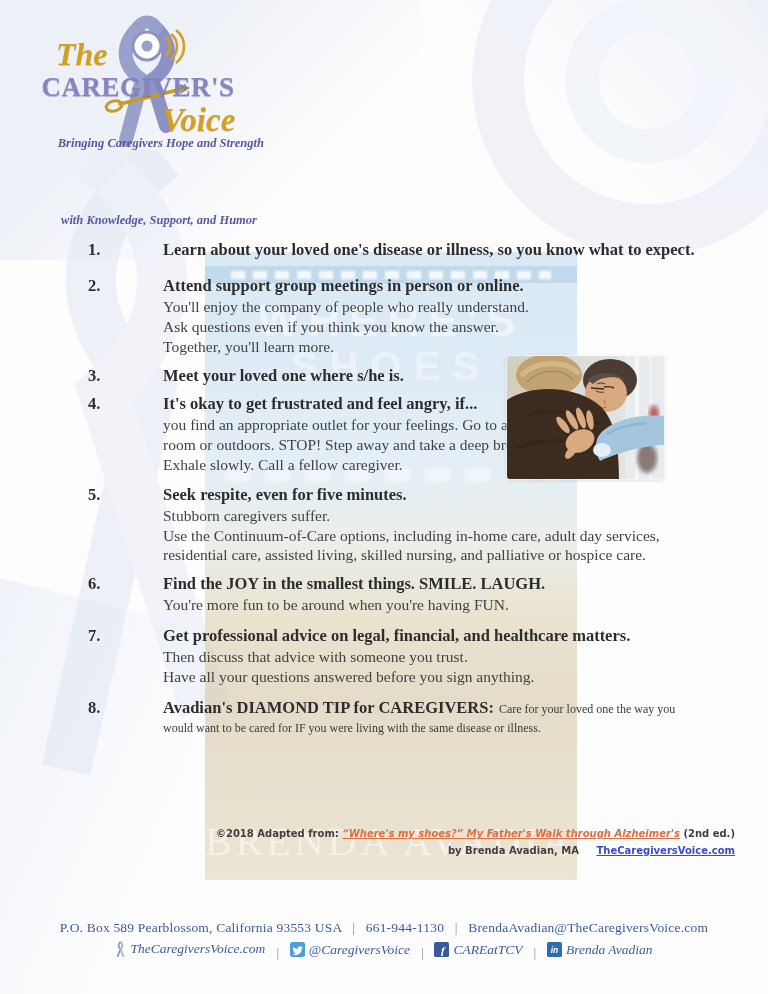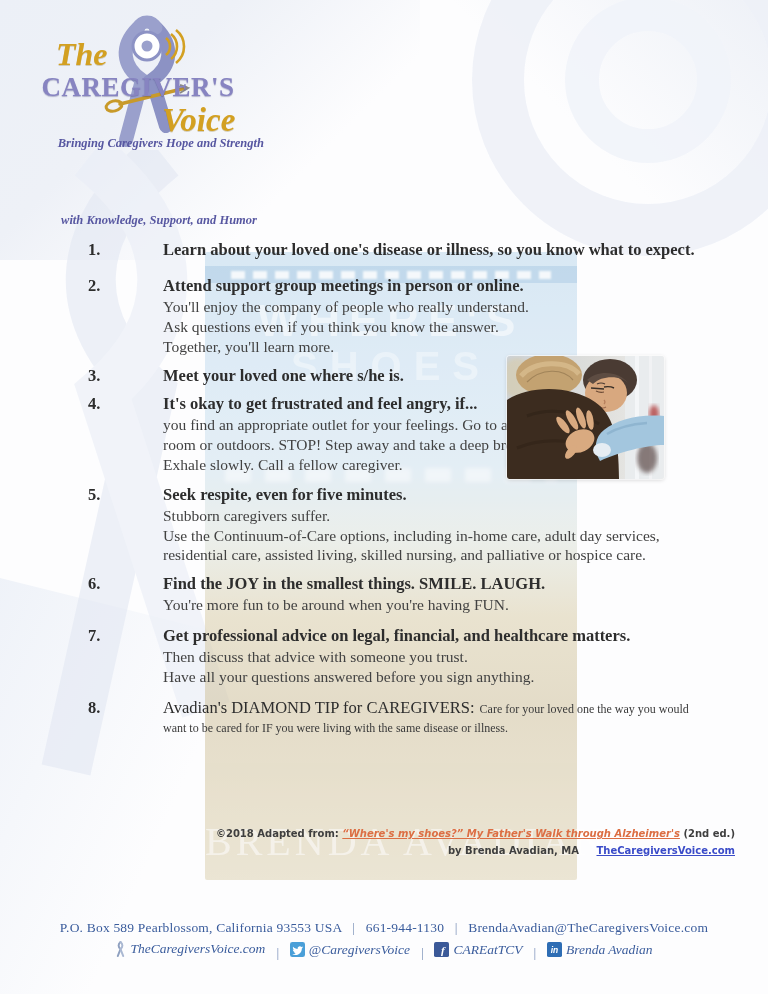--- a/index.html
+++ b/index.html
@@ -51,21 +51,21 @@
   .tips{position:absolute;left:88px;top:240px;width:612px;z-index:2;}
   .tip{display:flex;}
   .tip-num{width:27px;flex:0 0 27px;font-weight:bold;font-size:16.5px;color:#2d2d2d;line-height:1.27;}
   .tip-content{flex:1;margin-left:48px;}
   .tip-head{font-weight:bold;font-size:16.5px;color:#2d2d2d;line-height:1.27;}
   .tip-body{font-size:15.5px;color:#424242;line-height:1.28;white-space:pre-line;font-family:Liberation Serif, serif;}
   .tip.narrow .tip-body{max-width:402px;white-space:normal;}
   .tip .tip-body.flow{white-space:normal;}
   .mb1{margin-bottom:15px}.mb2{margin-bottom:10px}.mb3{margin-bottom:7px}.mb4{margin-bottom:10px}
   .mb5{margin-bottom:9px}.mb6{margin-bottom:11px}.mb7{margin-bottom:11px}
-  .tip-inline-head{font-weight:normal;font-size:16.5px;color:#2d2d2d;text-align:center;}
+  .tip-inline-head{font-weight:bold;font-size:16.5px;color:#2d2d2d;text-align:center;}
   .tip-inline-text{font-size:12px;color:#3a3a3a;margin-left:5px;}
   
   .hug-photo{position:absolute;left:507px;top:356px;width:157px;height:123px;z-index:3;
     border-radius:3px;overflow:hidden;box-shadow:0 0 0 1px rgba(255,255,255,.6),0 1px 4px rgba(0,0,0,.18);}
   
   .attribution{position:absolute;right:33px;top:826px;width:560px;z-index:3;text-align:right;
     font-family:"DejaVu Sans","Liberation Sans",sans-serif;font-size:10px;font-weight:bold;
     color:#3f3f3f;line-height:1.65;}
   .attr-book-link{color:#dc6e43;font-style:italic;text-decoration:underline;cursor:pointer;}
   .attr-site-link{color:#3a4bc8;text-decoration:underline;margin-left:14px;cursor:pointer;}

